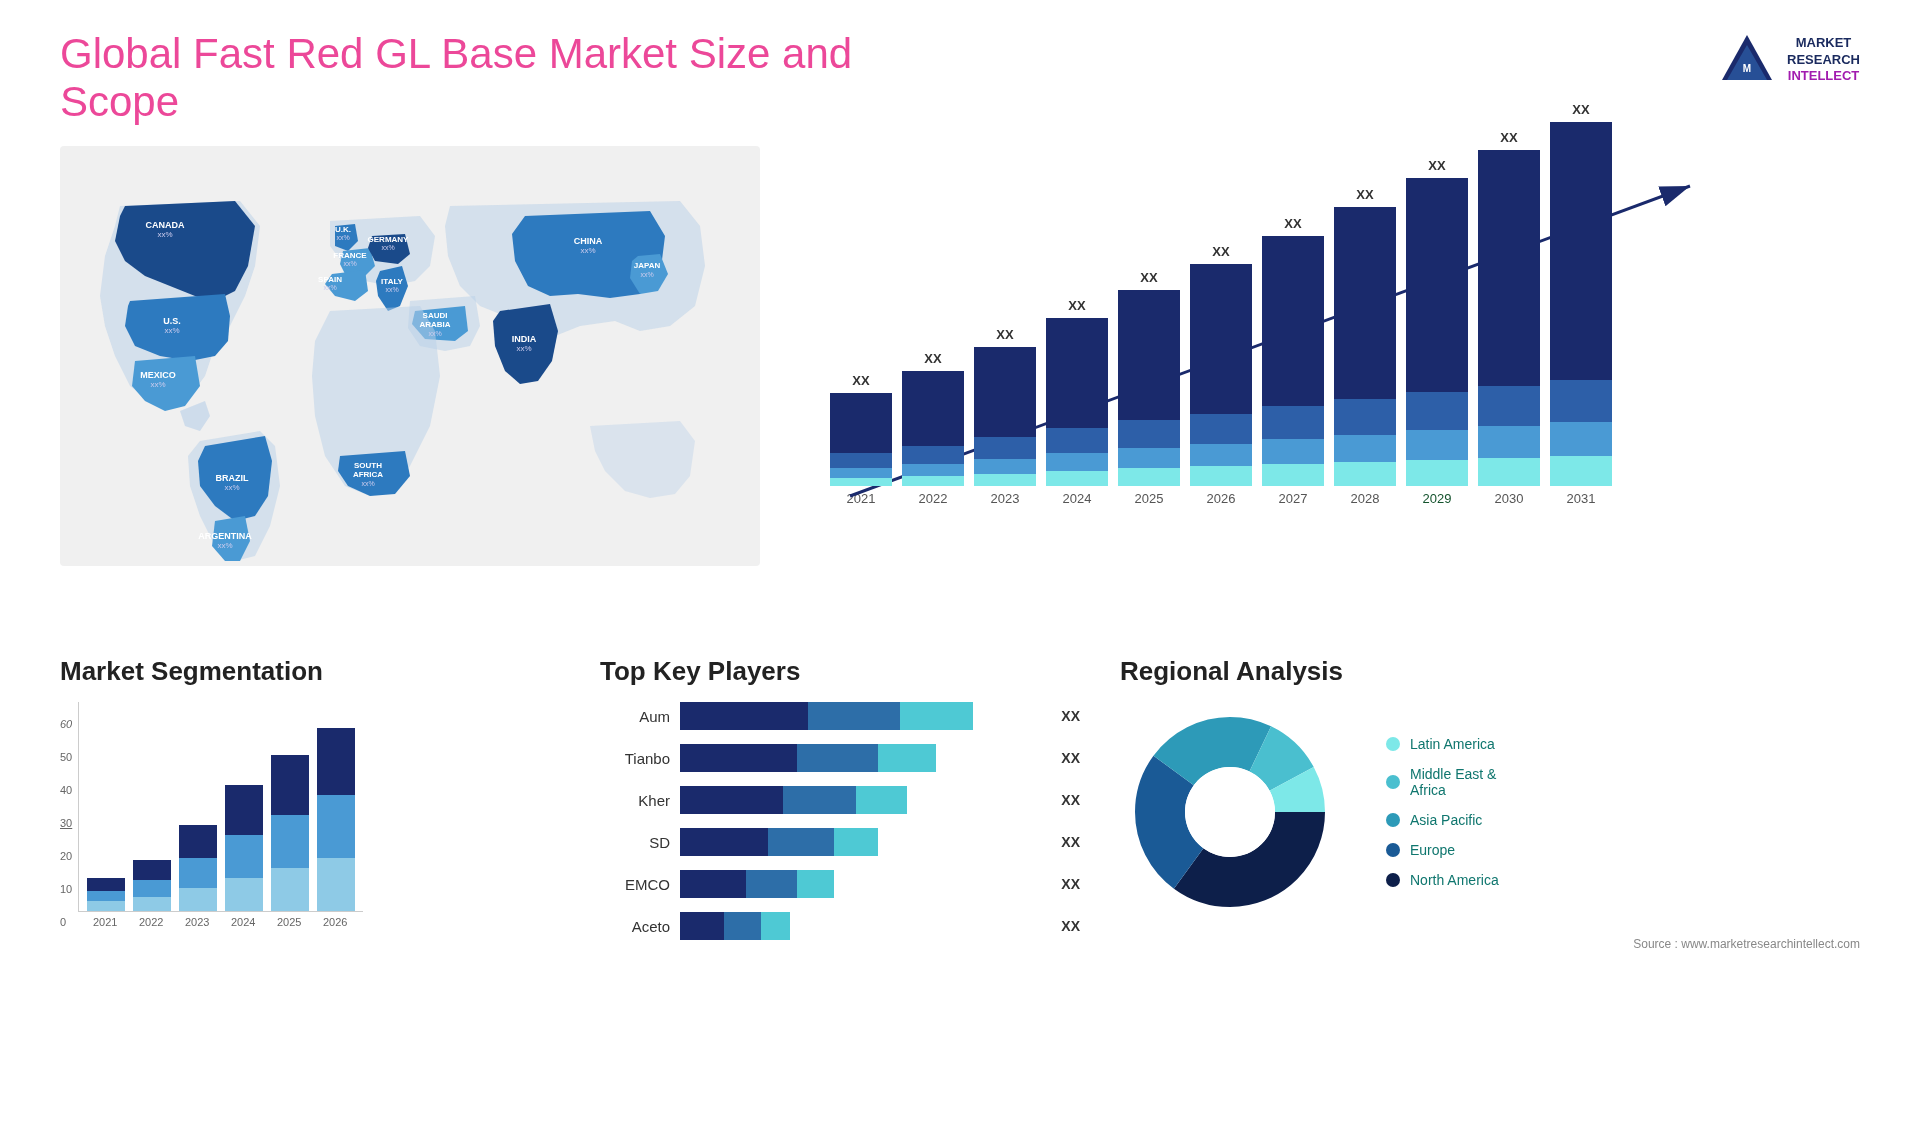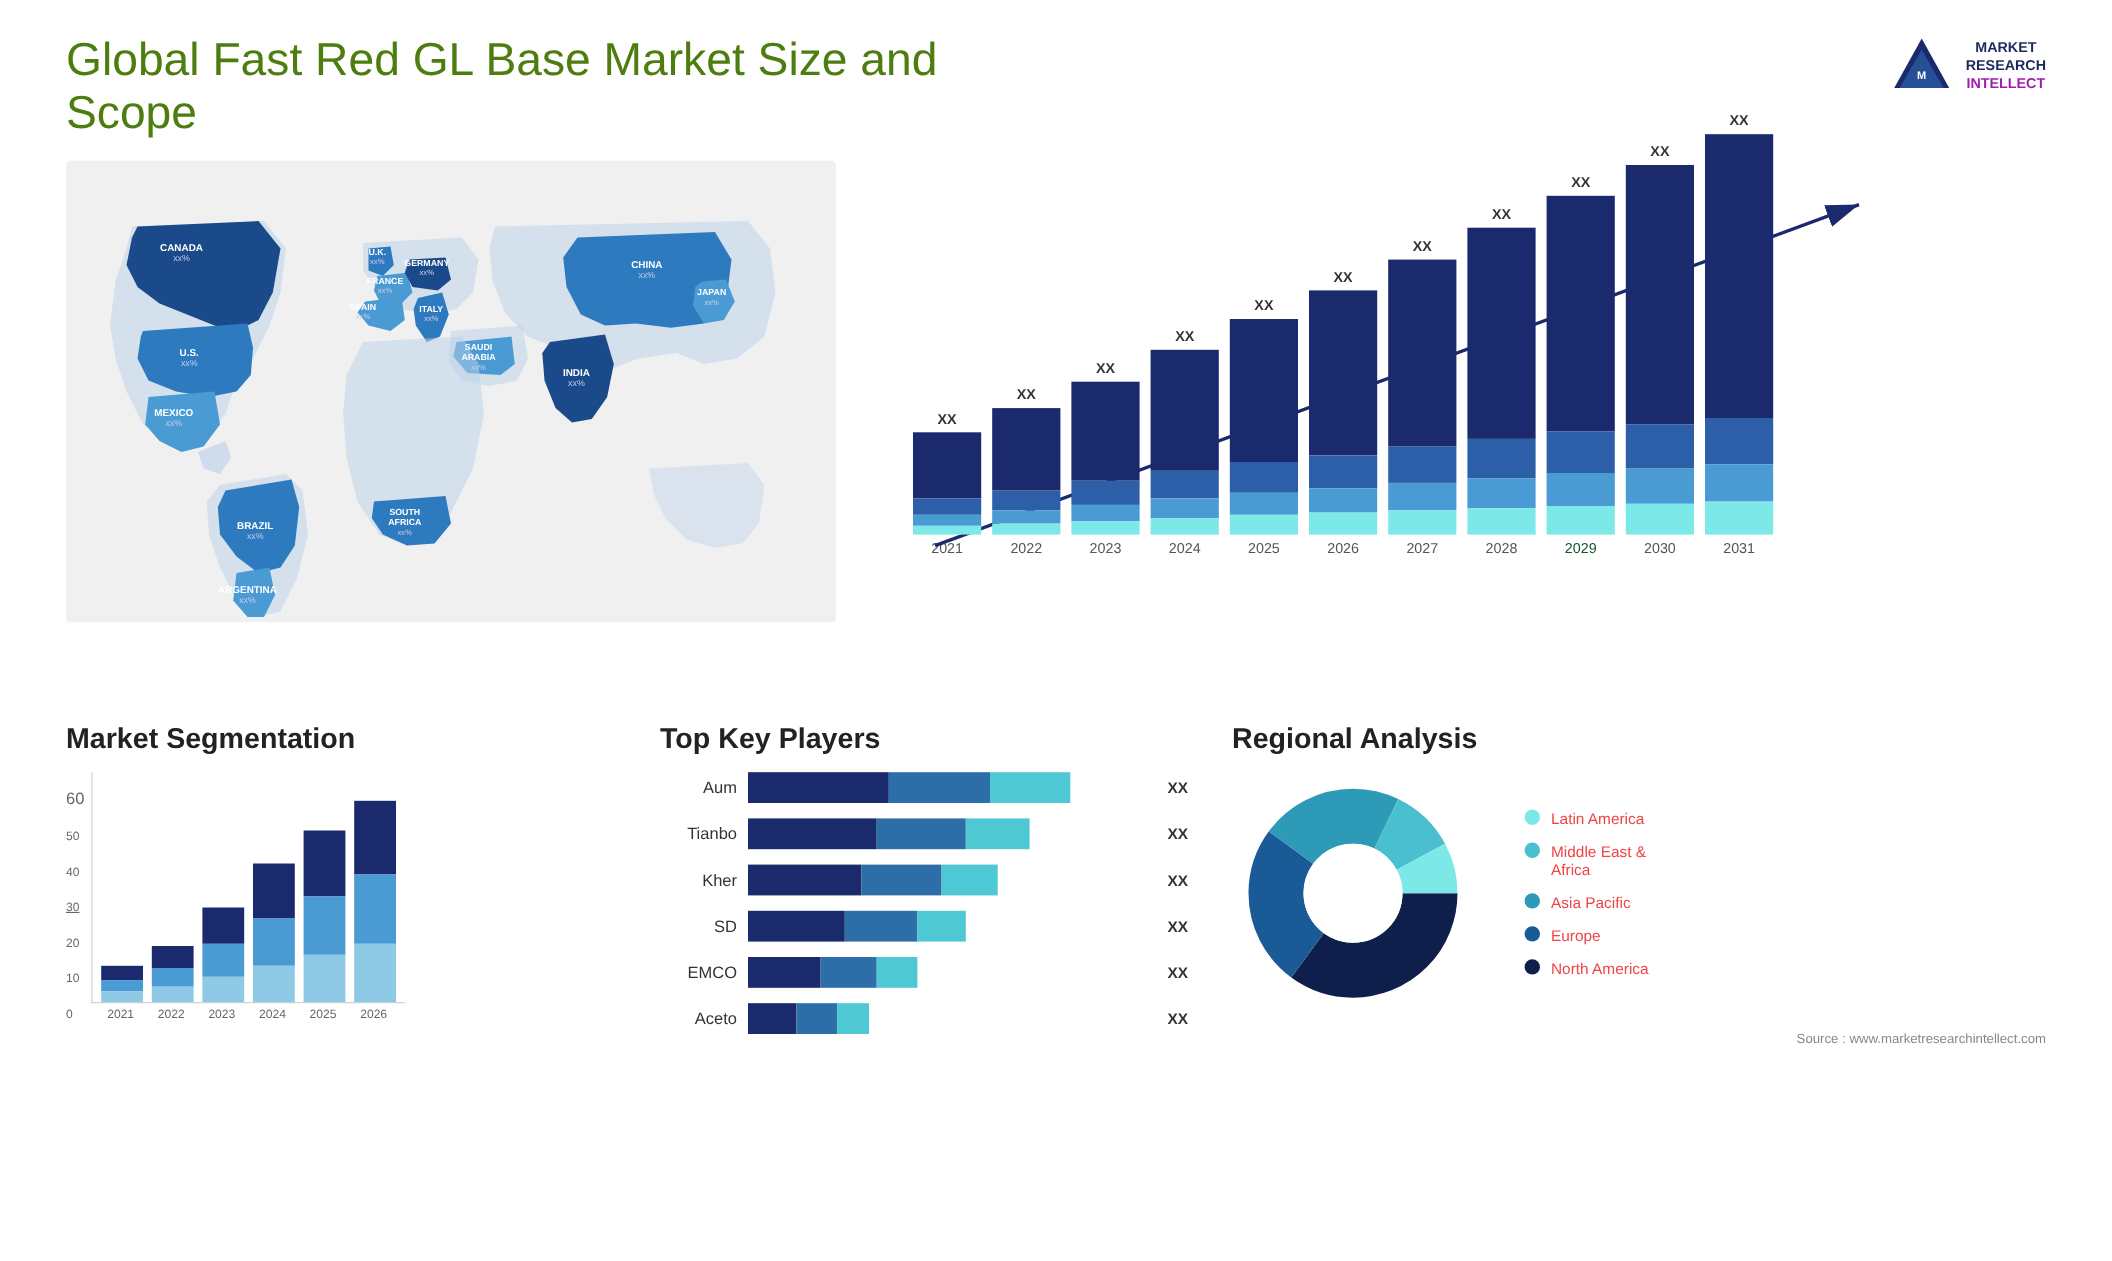--- a/index.html
+++ b/index.html
@@ -20,21 +20,21 @@
     
     .header {
       display: flex;
       justify-content: space-between;
       align-items: flex-start;
       margin-bottom: 20px;
     }
     .main-title {
       font-size: 42px;
       font-weight: 400;
-      color: #4d7c0f;
+      color: #ec4899;
       max-width: 900px;
     }
     .logo-area {
       display: flex;
       align-items: center;
       gap: 10px;
     }
     .logo-icon {
       width: 60px;
       height: 60px;
@@ -191,23 +191,24 @@
       height: 220px;
       flex-shrink: 0;
     }
     .regional-legend {
       display: flex;
       flex-direction: column;
       gap: 14px;
     }
     .reg-legend-item {
       display: flex;
+      align-items: center;
       gap: 10px;
       font-size: 14px;
-      color: #ef4444;
+      color: #0f766e;
       padding-left: 16px;
     }
     .reg-dot {
       width: 14px;
       height: 14px;
       border-radius: 50%;
       flex-shrink: 0;
     }
 
     .source-text {
@@ -473,21 +474,21 @@
 
   <div class="bottom-section">
 
     <div class="segmentation-container">
       <h2 class="section-title">Market Segmentation</h2>
       <div class="seg-chart-area">
 
         <div style="display:flex;align-items:flex-end;gap:0;">
 
           <div style="display:flex;flex-direction:column;justify-content:space-between;height:210px;margin-right:6px;padding-bottom:0;">
-            <div style="font-size:15px;color:#666;">60</div>
+            <div style="font-size:11px;color:#666;font-style:italic;">60</div>
             <div style="font-size:11px;color:#666;">50</div>
             <div style="font-size:11px;color:#666;">40</div>
             <div style="font-size:11px;color:#666;text-decoration:underline;">30</div>
             <div style="font-size:11px;color:#666;">20</div>
             <div style="font-size:11px;color:#666;">10</div>
             <div style="font-size:11px;color:#666;">0</div>
           </div>
 
           <div>
             <div style="display:flex;align-items:flex-end;height:210px;border-left:1px solid #ccc;border-bottom:1px solid #ccc;gap:8px;padding:0 8px;">

